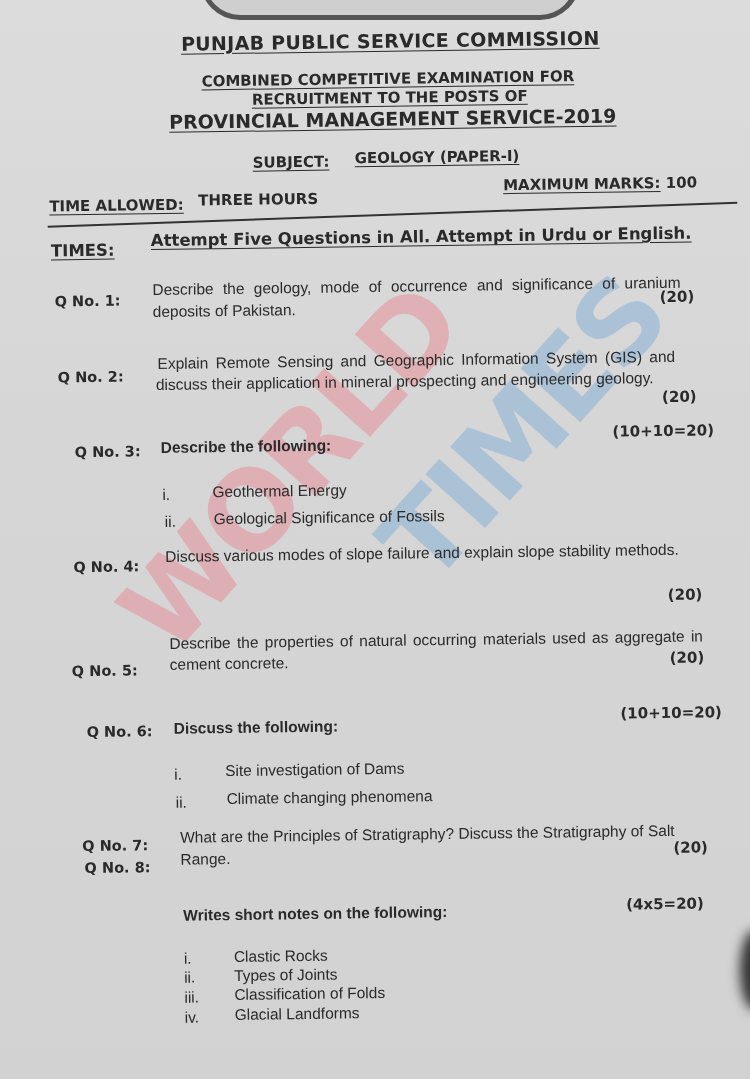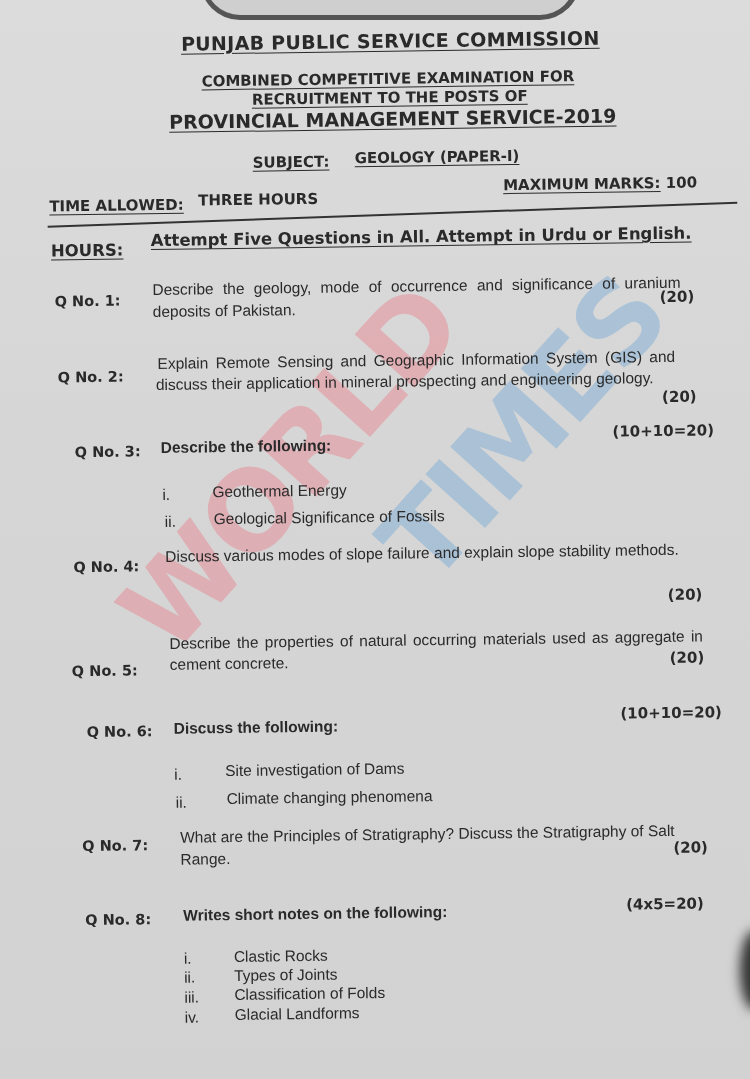--- a/index.html
+++ b/index.html
@@ -50,21 +50,21 @@
   <div class="t lbl u" style="left:360px;top:149px;">GEOLOGY (PAPER-I)</div>
 
   <div class="t lbl u" style="left:54px;top:193px;">TIME ALLOWED:</div>
   <div class="t lbl" style="left:203px;top:189px;">THREE HOURS</div>
   <div class="t lbl" style="left:508px;top:178px;">
     <span class="u">MAXIMUM MARKS:</span>
     <span>100</span>
   </div>
   <div class="rule" style="left:52px;top:214px;width:690px;transform:rotate(-1.2deg);"></div>
 
-  <div class="t note u" style="left:55px;top:237px;">HOURS:</div>
+  <div class="t note u" style="left:55px;top:237px;">TIMES:</div>
   <div class="t note u" style="left:155px;top:228px;">Attempt Five Questions in All. Attempt in Urdu or English.</div>
 
   <div class="t q" style="left:58px;top:289px;">Q No. 1:</div>
   <div class="t body" style="left:156px;top:278px;word-spacing:5px;">Describe the geology, mode of occurrence and significance of uranium</div>
   <div class="t body" style="left:156px;top:300px;">deposits of Pakistan.</div>
   <div class="t marks" style="left:663px;top:292px;">(20)</div>
 
   <div class="t q" style="left:60px;top:365px;">Q No. 2:</div>
   <div class="t body" style="left:160px;top:352px;word-spacing:3px;">Explain Remote Sensing and Geographic Information System (GIS) and</div>
   <div class="t body" style="left:158px;top:373px;">discuss their application in mineral prospecting and engineering geology.</div>
@@ -93,21 +93,21 @@
   <div class="t body" style="left:171px;top:763px;">i.</div>
   <div class="t body" style="left:222px;top:760px;">Site investigation of Dams</div>
   <div class="t body" style="left:172px;top:791px;">ii.</div>
   <div class="t body" style="left:223px;top:788px;">Climate changing phenomena</div>
 
   <div class="t q" style="left:78px;top:834px;text-align:right;">Q No. 7:</div>
   <div class="t body" style="left:176px;top:826px;">What are the Principles of Stratigraphy? Discuss the Stratigraphy of Salt</div>
   <div class="t body" style="left:176px;top:848px;">Range.</div>
   <div class="t marks" style="left:669px;top:843px;">(20)</div>
 
-  <div class="t q" style="left:80px;top:908px;">Q No. 8:</div>
+  <div class="t q" style="left:80px;top:856px;">Q No. 8:</div>
   <div class="t body b" style="left:178px;top:904px;">Writes short notes on the following:</div>
   <div class="t marks" style="left:621px;top:899px;">(4x5=20)</div>
   <div class="t body" style="left:178px;top:947px;">i.</div>
   <div class="t body" style="left:228px;top:946px;">Clastic Rocks</div>
   <div class="t body" style="left:178px;top:966px;">ii.</div>
   <div class="t body" style="left:228px;top:965px;">Types of Joints</div>
   <div class="t body" style="left:178px;top:986px;">iii.</div>
   <div class="t body" style="left:228px;top:984px;">Classification of Folds</div>
   <div class="t body" style="left:178px;top:1006px;">iv.</div>
   <div class="t body" style="left:228px;top:1004px;">Glacial Landforms</div>

